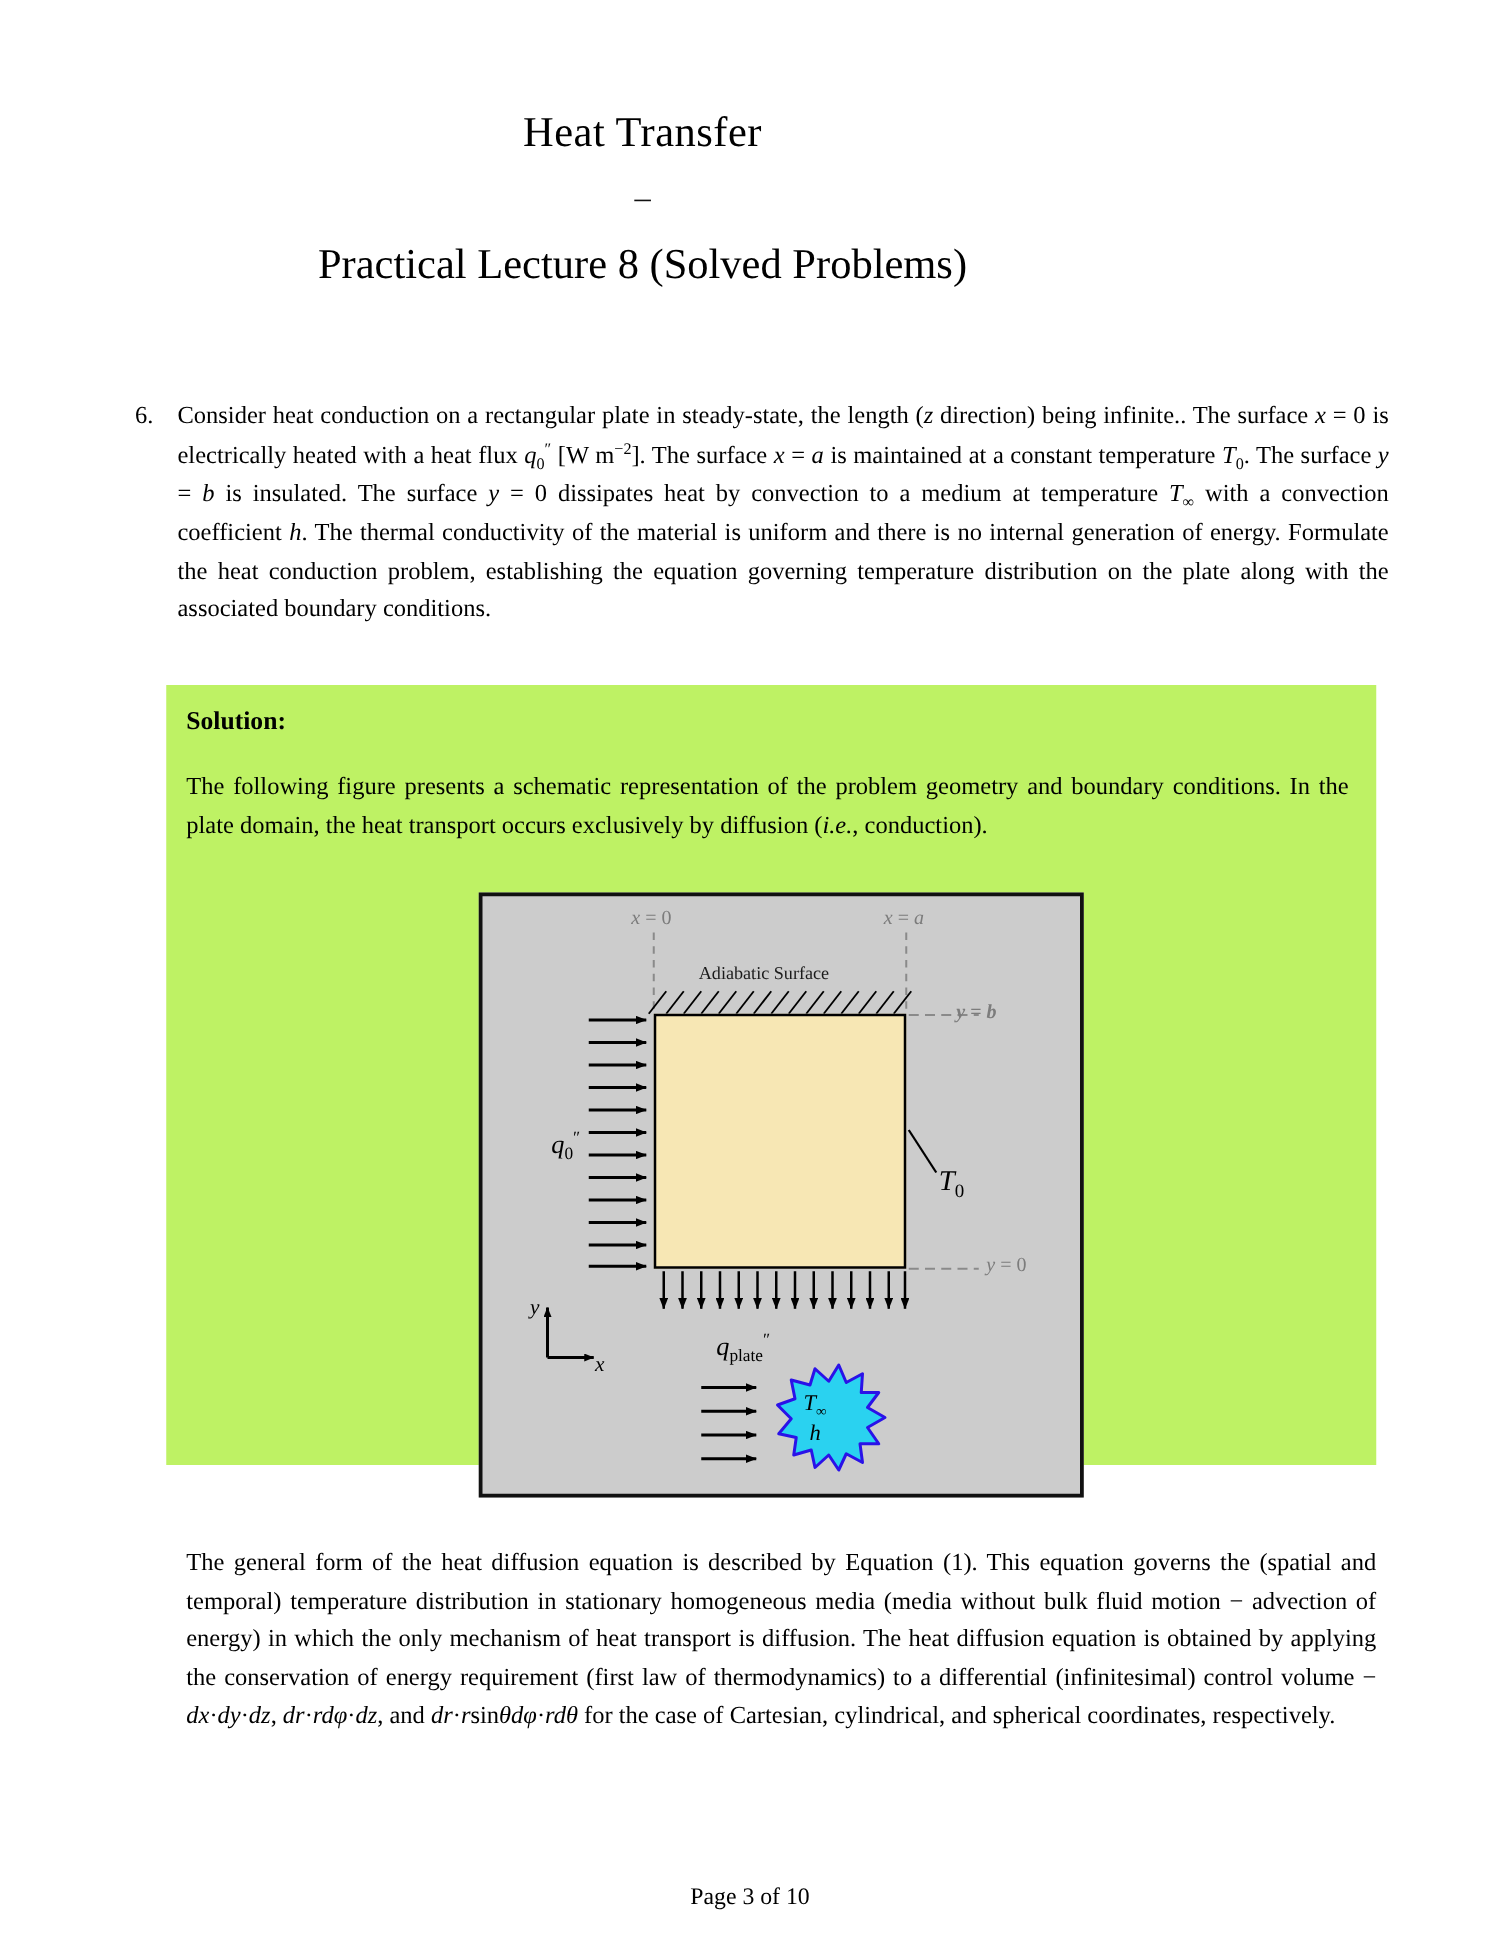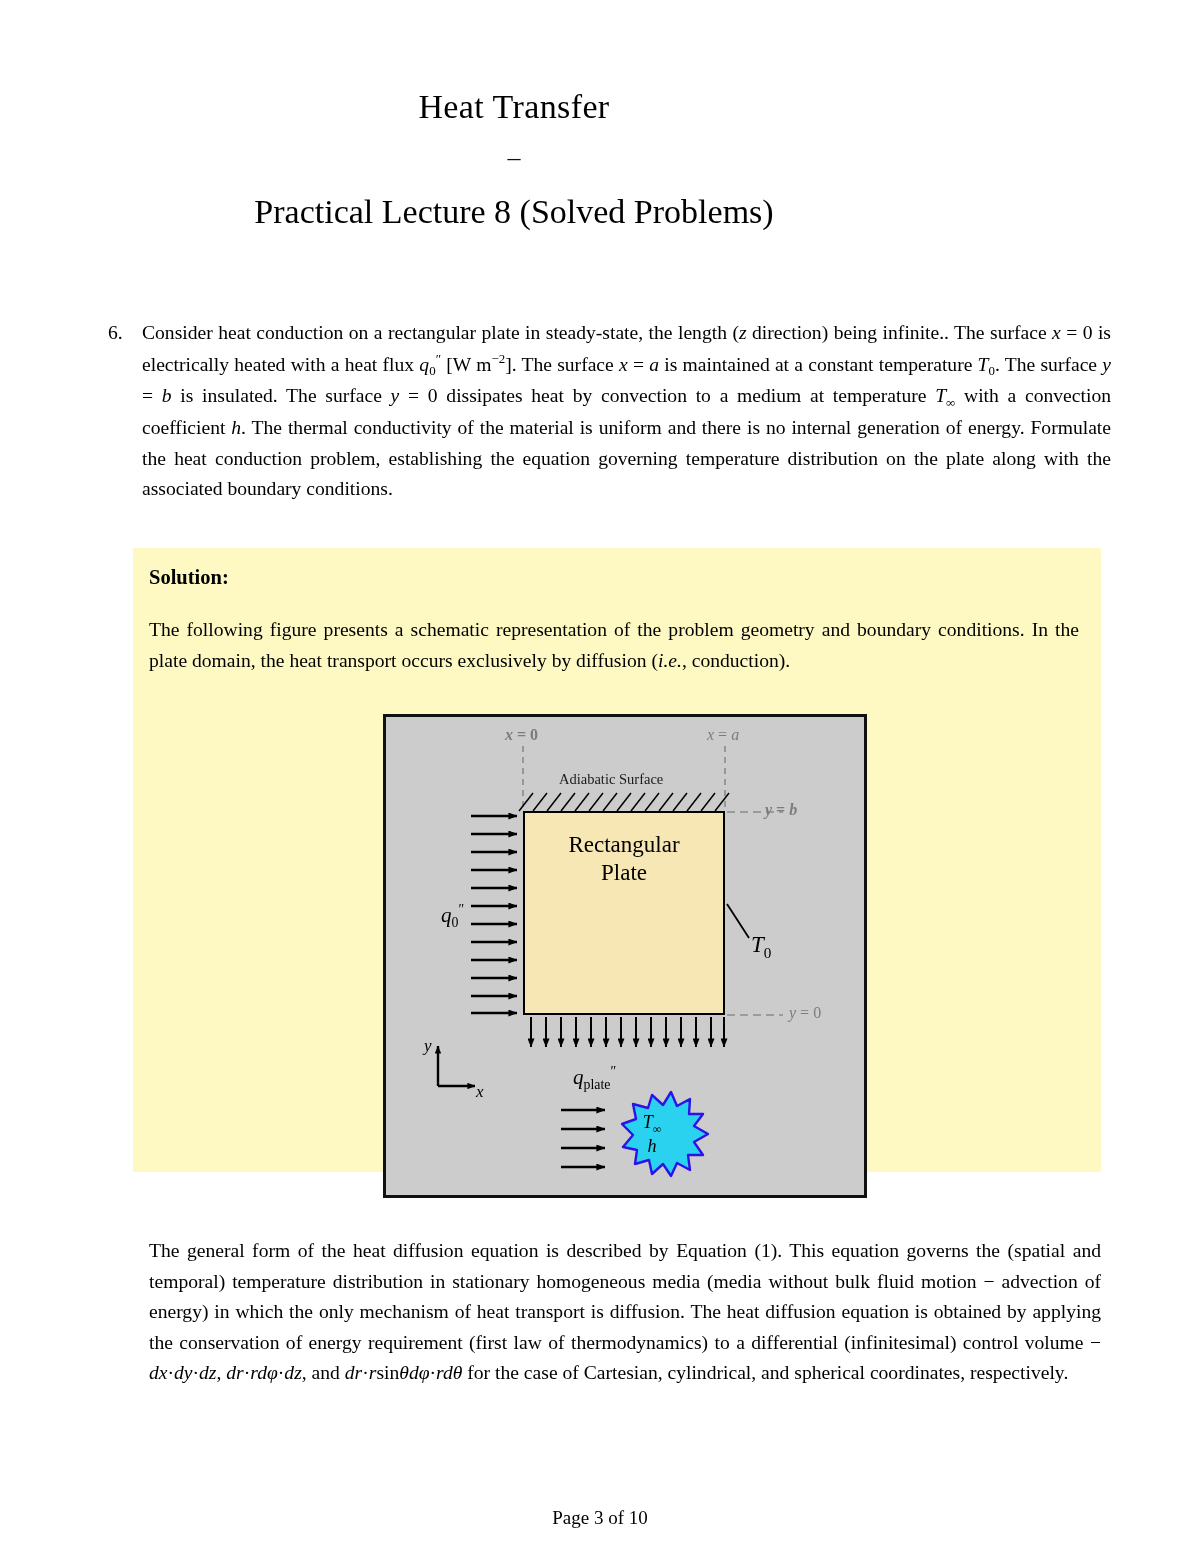--- a/index.html
+++ b/index.html
@@ -65,21 +65,21 @@
   }
   sub, sup { font-size: 0.66em; font-style: normal; }
 
   
   .solution-panel {
     position: absolute;
     left: 133px;
     top: 548px;
     width: 968px;
     height: 624px;
-    background: #fef9c3;
+    background: #bef264;
     box-sizing: border-box;
     padding: 18px 22px 0 16px;
   }
   .solution-heading {
     font-size: 20.5px;
     font-weight: bold;
     margin: 0 0 26px 0;
   }
   .solution-para {
     font-size: 19.6px;
@@ -341,27 +341,23 @@
         </g>
 
         <path d="M269,381 L280,391 L288,378 L294,392 L307,385 L306,400
                  L320,400 L311,412 L325,420 L311,428 L320,441 L305,441
                  L307,456 L294,449 L288,462 L280,450 L269,460 L266,446
                  L252,450 L254,436 L240,433 L250,421 L239,410 L253,405
                  L250,390 L265,394 Z" fill="#2ad2f0" stroke="#2a12e8" stroke-width="2.4" stroke-linejoin="round"></path>
       </svg>
 
       <div class="plate">
-        <div class="plate-title">
-          <div>Rectangular</div>
-          <div>Plate</div>
-        </div>
       </div>
 
-      <div class="fig-label" style="left:122px; top:12px;font-weight:bold;"><i>x</i> = 0</div>
+      <div class="fig-label" style="left:122px; top:12px;"><i>x</i> = 0</div>
       <div class="fig-label" style="left:324px; top:12px;"><i>x</i> = <i>a</i></div>
       <div class="fig-label" style="left:382px; top:87px;font-weight:bold;"><i>y</i> = <i>b</i></div>
       <div class="fig-label" style="left:406px; top:290px;"><i>y</i> = 0</div>
 
       <div class="lbl-adiabatic" style="left:176px; top:57px;">Adiabatic Surface</div>
 
       <div class="lbl-q0"><i>q</i><sub>0</sub><sup>″</sup></div>
       <div class="lbl-qconv"><i>q</i><sub>plate</sub><sup>″</sup></div>
       <div class="lbl-T0"><i>T</i><sub>0</sub></div>
 

